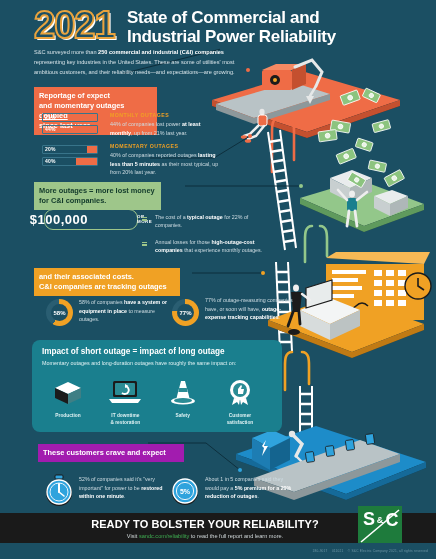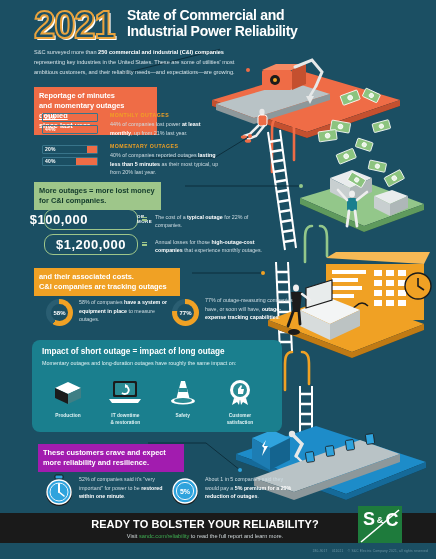--- a/index.html
+++ b/index.html
@@ -22,21 +22,21 @@
   .header{position:absolute;left:34px;top:6px;right:10px;}
   .year{
     font-size:38px;font-weight:bold;letter-spacing:-1px;line-height:1;
     color:#1b4f63;
     -webkit-text-stroke:2px #e8a33d;
     text-shadow:2px 2px 0 #fff;
     display:inline-block;vertical-align:top;
   }
   .h-title{
     display:inline-block;vertical-align:top;margin-left:8px;margin-top:2px;
-    color:#fff;font-size:14px;font-weight:bold;line-height:1.12;letter-spacing:-0.3px;
+    color:#fff;font-size:17px;font-weight:bold;line-height:1.12;letter-spacing:-0.3px;
     max-width:220px;
   }
   .intro{
     position:absolute;left:34px;top:48px;width:210px;
     color:#d7e3e8;font-size:5.6px;line-height:1.75;
   }
   .intro b{color:#fff;}
 
   
   .callout{position:absolute;padding:4px 6px 4px 5px;font-size:7.4px;font-weight:bold;line-height:1.35;}
@@ -332,21 +332,21 @@
       <span>State of Commercial and</span><br>
       <span>Industrial Power Reliability</span>
     </span>
   </div>
 
   <div class="intro">
     <span>S&amp;C surveyed more than </span><b>250 commercial and industrial (C&amp;I) companies</b><span> representing key industries in the United States. These are some of utilities' most ambitious customers, and their reliability needs—and expectations—are growing.</span>
   </div>
 
   <div class="callout orange" style="left:34px;top:87px;width:112px;">
-    <div>Reportage of minutes</div>
+    <div>Reportage of expect</div>
     <div><span>and momentary outages </span><span style="text-decoration:underline">doubled</span></div>
     <div>since last year.</div>
   </div>
 
   <div class="barsblock" style="left:42px;top:113px;">
     <div class="barrow">
       <div class="bartrack"></div>
       <div class="barfill" style="width:11px;"></div>
       <div class="barlab">21%</div>
     </div>
@@ -388,23 +388,20 @@
     <span class="sub">
       <span>OR</span><br>
       <span>MORE</span>
     </span>
   </div>
   <div class="eqs" style="left:142px;top:216px;"></div>
   <div class="pilltxt" style="left:155px;top:213px;">
     <span>The cost of a </span><b>typical outage</b><span> for 22% of companies.</span>
   </div>
 
-  <div class="pill" style="left:44px;top:234px;width:92px;">
-    <span>$1,200,000</span>
-  </div>
   <div class="eqs" style="left:142px;top:241px;"></div>
   <div class="pilltxt" style="left:155px;top:238px;">
     <span>Annual losses for those </span><b>high-outage-cost companies</b><span> that experience monthly outages.</span>
   </div>
 
   <div class="callout amber" style="left:34px;top:268px;width:135px;">
     <div>and their associated costs.</div>
     <div>C&amp;I companies are tracking outages</div>
   </div>
 
@@ -476,21 +473,20 @@
       </svg>
       <div class="iconcap">
         <span>Customer</span><br>
         <span>satisfaction</span>
       </div>
     </div>
   </div>
 
   <div class="callout ltblue" style="left:38px;top:444px;width:135px;">
     <div>These customers crave and expect</div>
-    <div>more reliability and resilience.</div>
   </div>
 
   <div class="bstat" style="left:44px;top:474px;">
     <svg width="30" height="34" viewBox="0 0 30 34">
       <rect x="11" y="1" width="8" height="4" rx="1" fill="#2fa3dd" stroke="#1b1b1b" stroke-width="1"></rect>
       <circle cx="15" cy="19" r="13" fill="#1b1b1b"></circle>
       <circle cx="15" cy="18" r="12" fill="#2fa3dd" stroke="#ffffff" stroke-width="1.4"></circle>
       <circle cx="15" cy="18" r="9" fill="#2fa3dd" stroke="#e8f4fb" stroke-width="1"></circle>
       <path d="M15 18 L15 10" stroke="#ffffff" stroke-width="2" stroke-linecap="round"></path>
       <path d="M15 18 L20 22" stroke="#ffffff" stroke-width="1.6" stroke-linecap="round"></path>

